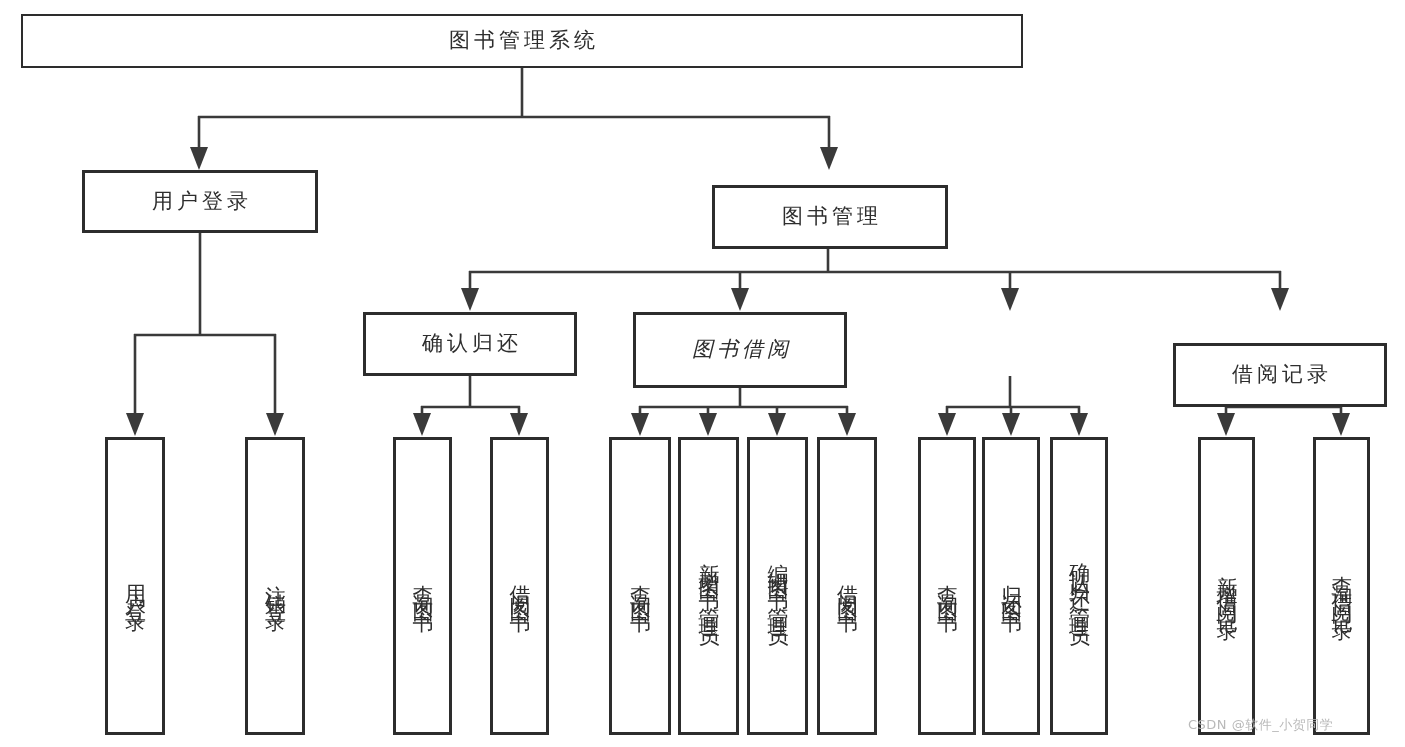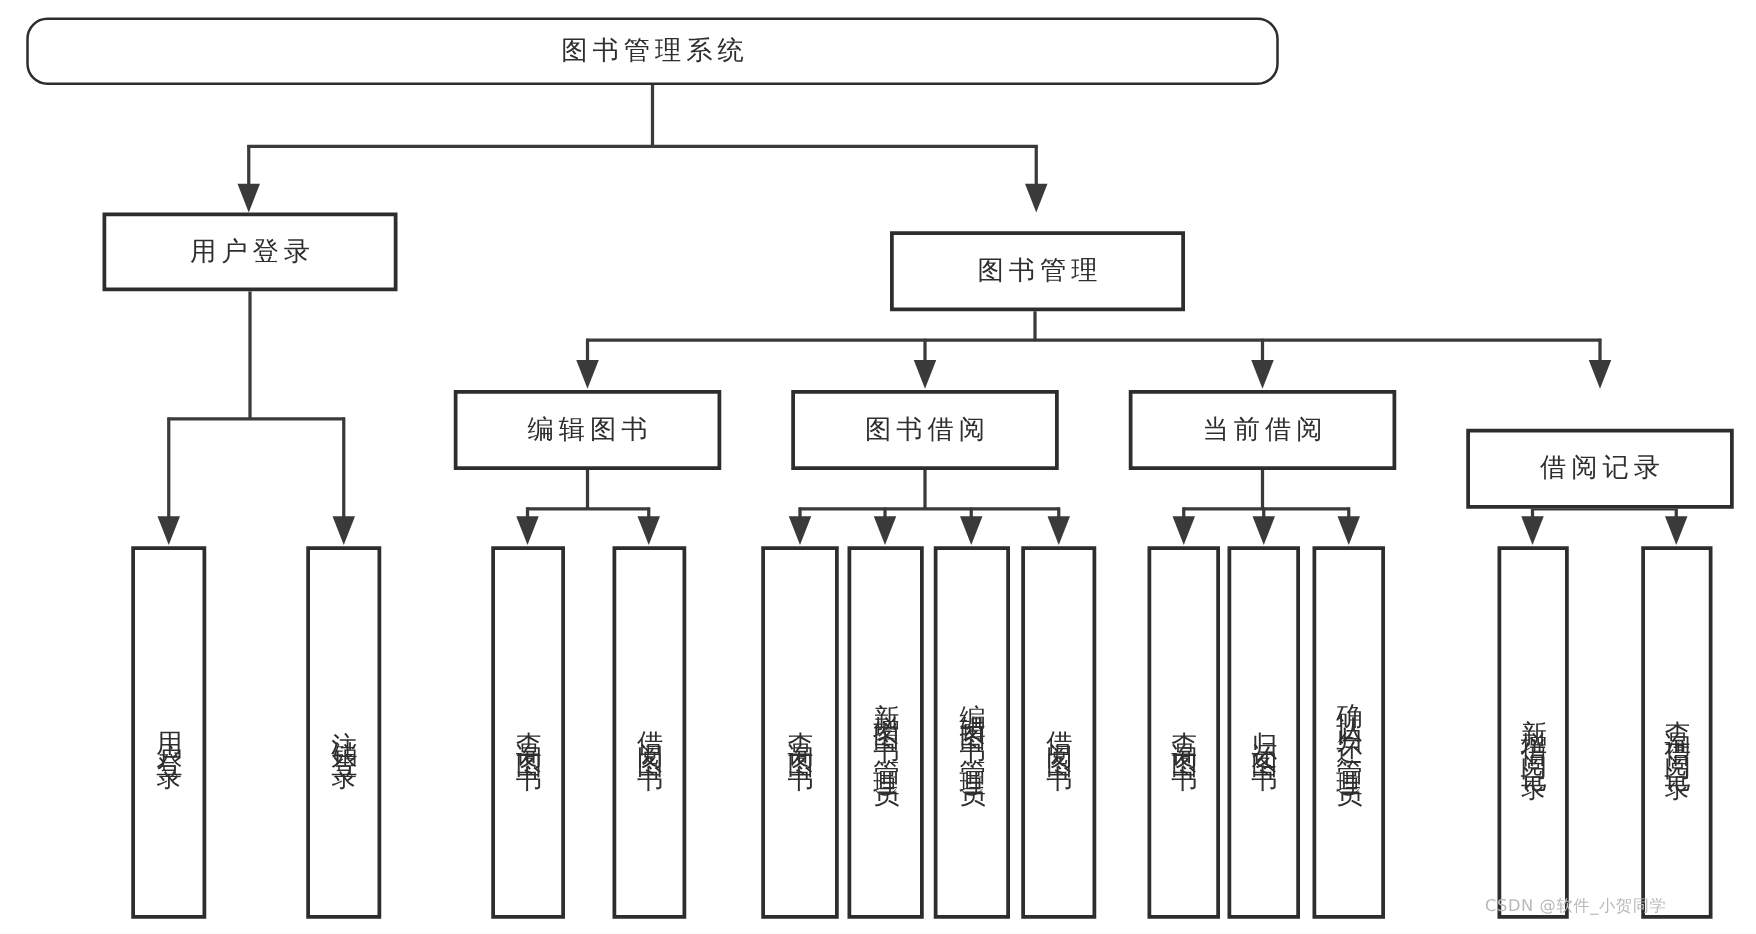--- a/index.html
+++ b/index.html
@@ -46,21 +46,20 @@
     justify-content:center;
     font-size:21px;
     letter-spacing:4px;
     text-indent:4px;
     line-height:1.2;
     z-index:2;
     white-space:nowrap;
   }
   .box.root{
     border-width:2.5px;
-    border-radius:17px;
   }
   .box.leaf{
     writing-mode:vertical-rl;
     text-orientation:mixed;
     font-size:21px;
     letter-spacing:9px;
     text-indent:0;
     line-height:1;
     white-space:normal;
     padding:6px 0;
@@ -141,23 +140,22 @@
     <polygon points="1217,413 1235,413 1226,436"></polygon>
     <line x1="1341" y1="406" x2="1341" y2="414"></line>
     <polygon points="1332,413 1350,413 1341,436"></polygon>
   </svg>
 
   <div class="box root" style="left:21px;top:14px;width:1002px;height:54px;">图书管理系统</div>
 
   <div class="box" style="left:82px;top:170px;width:236px;height:63px;">用户登录</div>
   <div class="box" style="left:712px;top:169px;width:236px;height:64px;margin-top:16px;">图书管理</div>
 
-  <div class="box" style="left:363px;top:312px;width:214px;height:64px;">编辑图书</div>
-  <div class="box" style="left:633px;top:312px;width:214px;height:64px;">图书借阅</div>
-  <div class="box" style="left:903px;top:312px;width:214px;height:64px;">当前借阅</div>
+  <div class="box" style="left:363px;top:312px;width:214px;height:64px;">确认归还</div>
+  <div class="box" style="left:633px;top:312px;width:214px;height:76px;font-style:italic;">图书借阅</div>
   <div class="box" style="left:1173px;top:312px;width:214px;height:64px;margin-top:31px;">借阅记录</div>
 
   <div class="box leaf" style="left:105px;top:437px;width:60px;height:298px;">用户登录</div>
   <div class="box leaf" style="left:245px;top:437px;width:60px;height:298px;">注销登录</div>
 
   <div class="box leaf" style="left:393px;top:437px;width:59px;height:298px;">查询图书</div>
   <div class="box leaf" style="left:490px;top:437px;width:59px;height:298px;">借阅图书</div>
 
   <div class="box leaf" style="left:609px;top:437px;width:62px;height:298px;">查询图书</div>
   <div class="box leaf" style="left:678px;top:437px;width:61px;height:298px;">新增图书（管理员）</div>

